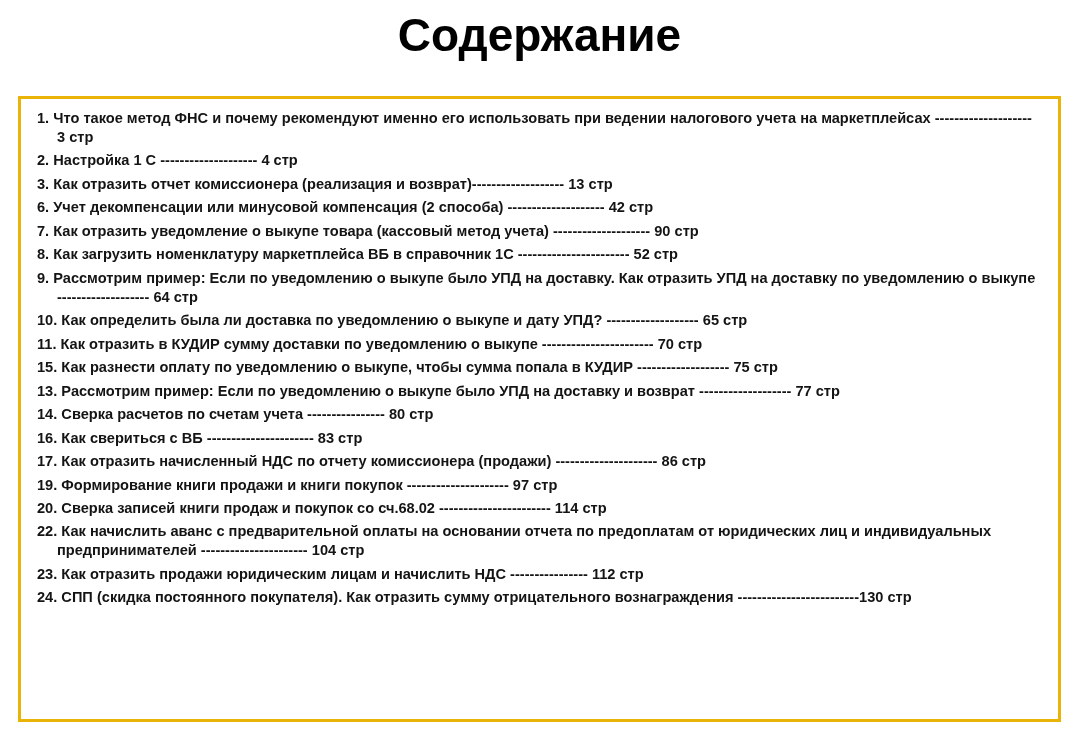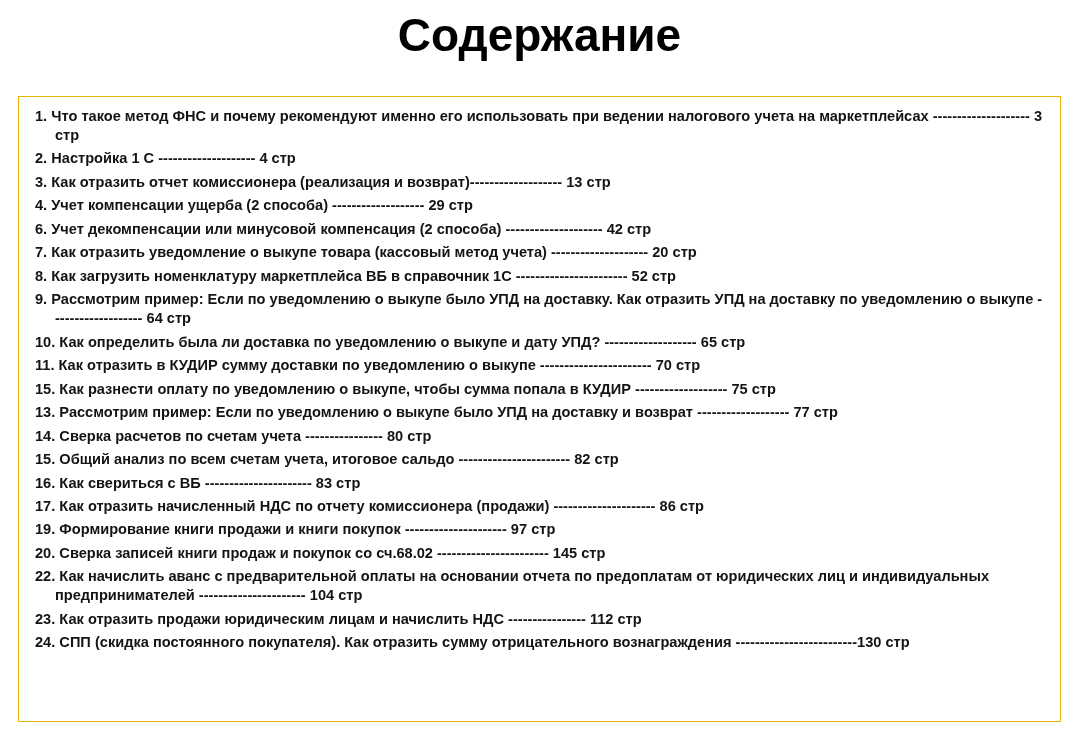--- a/index.html
+++ b/index.html
@@ -29,21 +29,21 @@
     color: #000000;
     line-height: 1.1;
   }
   .toc-box {
     position: absolute;
     left: 18px;
     top: 86px;
     width: 1043px;
     height: 626px;
     box-sizing: border-box;
-    border: 1px solid #eab308;
+    border: 3px solid #eab308;
     background: #ffffff;
     padding: 10px 16px 10px 16px;
   }
   .toc-list {
     list-style: none;
     margin: 0;
     padding: 0;
   }
   .toc-item {
     font-size: 14.6px;
@@ -68,34 +68,32 @@
 
 <div class="page">
 
   <h1 class="doc-title">Содержание</h1>
 
   <div class="toc-box">
     <ul class="toc-list">
       <li class="toc-item indent-wrap"><span class="txt">1. Что такое метод ФНС и почему рекомендуют именно его использовать при ведении налогового учета на маркетплейсах -------------------- 3 стр</span></li>
       <li class="toc-item indent-wrap"><span class="txt">2. Настройка 1 С -------------------- 4 стр</span></li>
       <li class="toc-item indent-wrap"><span class="txt">3. Как отразить отчет комиссионера (реализация и возврат)------------------- 13 стр</span></li>
-      <li class="toc-item indent-wrap"><span class="txt">4. Учет компенсации ущерба (2 способа) ------------------- 29 стр</span></li>
       <li class="toc-item indent-wrap"><span class="txt">6. Учет декомпенсации или минусовой компенсация (2 способа) -------------------- 42 стр</span></li>
-      <li class="toc-item indent-wrap"><span class="txt">7. Как отразить уведомление о выкупе товара (кассовый метод учета) -------------------- 20 стр</span></li>
+      <li class="toc-item indent-wrap"><span class="txt">7. Как отразить уведомление о выкупе товара (кассовый метод учета) -------------------- 90 стр</span></li>
       <li class="toc-item indent-wrap"><span class="txt">8. Как загрузить номенклатуру маркетплейса ВБ в справочник 1С ----------------------- 52 стр</span></li>
       <li class="toc-item indent-wrap"><span class="txt">9. Рассмотрим пример: Если по уведомлению о выкупе было УПД на доставку. Как отразить УПД на доставку по уведомлению о выкупе ------------------- 64 стр</span></li>
       <li class="toc-item indent-wrap"><span class="txt">10. Как определить была ли доставка по уведомлению о выкупе и дату УПД? ------------------- 65 стр</span></li>
       <li class="toc-item indent-wrap"><span class="txt">11. Как отразить в КУДИР сумму доставки по уведомлению о выкупе ----------------------- 70 стр</span></li>
       <li class="toc-item indent-wrap"><span class="txt">15. Как разнести оплату по уведомлению о выкупе, чтобы сумма попала в КУДИР ------------------- 75 стр</span></li>
       <li class="toc-item indent-wrap"><span class="txt">13. Рассмотрим пример: Если по уведомлению о выкупе было УПД на доставку и возврат ------------------- 77 стр</span></li>
       <li class="toc-item indent-wrap"><span class="txt">14. Сверка расчетов по счетам учета ---------------- 80 стр</span></li>
-      <li class="toc-item indent-wrap"><span class="txt">15. Общий анализ по всем счетам учета, итоговое сальдо ----------------------- 82 стр</span></li>
       <li class="toc-item indent-wrap"><span class="txt">16. Как свериться с ВБ ---------------------- 83 стр</span></li>
       <li class="toc-item indent-wrap"><span class="txt">17. Как отразить начисленный НДС по отчету комиссионера (продажи) --------------------- 86 стр</span></li>
       <li class="toc-item indent-wrap"><span class="txt">19. Формирование книги продажи и книги покупок --------------------- 97 стр</span></li>
-      <li class="toc-item indent-wrap"><span class="txt">20. Сверка записей книги продаж и покупок со сч.68.02 ----------------------- 145 стр</span></li>
+      <li class="toc-item indent-wrap"><span class="txt">20. Сверка записей книги продаж и покупок со сч.68.02 ----------------------- 114 стр</span></li>
       <li class="toc-item indent-wrap"><span class="txt">22. Как начислить аванс с предварительной оплаты на основании отчета по предоплатам от юридических лиц и индивидуальных предпринимателей ---------------------- 104 стр</span></li>
       <li class="toc-item indent-wrap"><span class="txt">23. Как отразить продажи юридическим лицам и начислить НДС ---------------- 112 стр</span></li>
       <li class="toc-item indent-wrap"><span class="txt">24. СПП (скидка постоянного покупателя). Как отразить сумму отрицательного вознаграждения -------------------------130 стр</span></li>
     </ul>
   </div>
 
 </div>
 
 </body></html>

